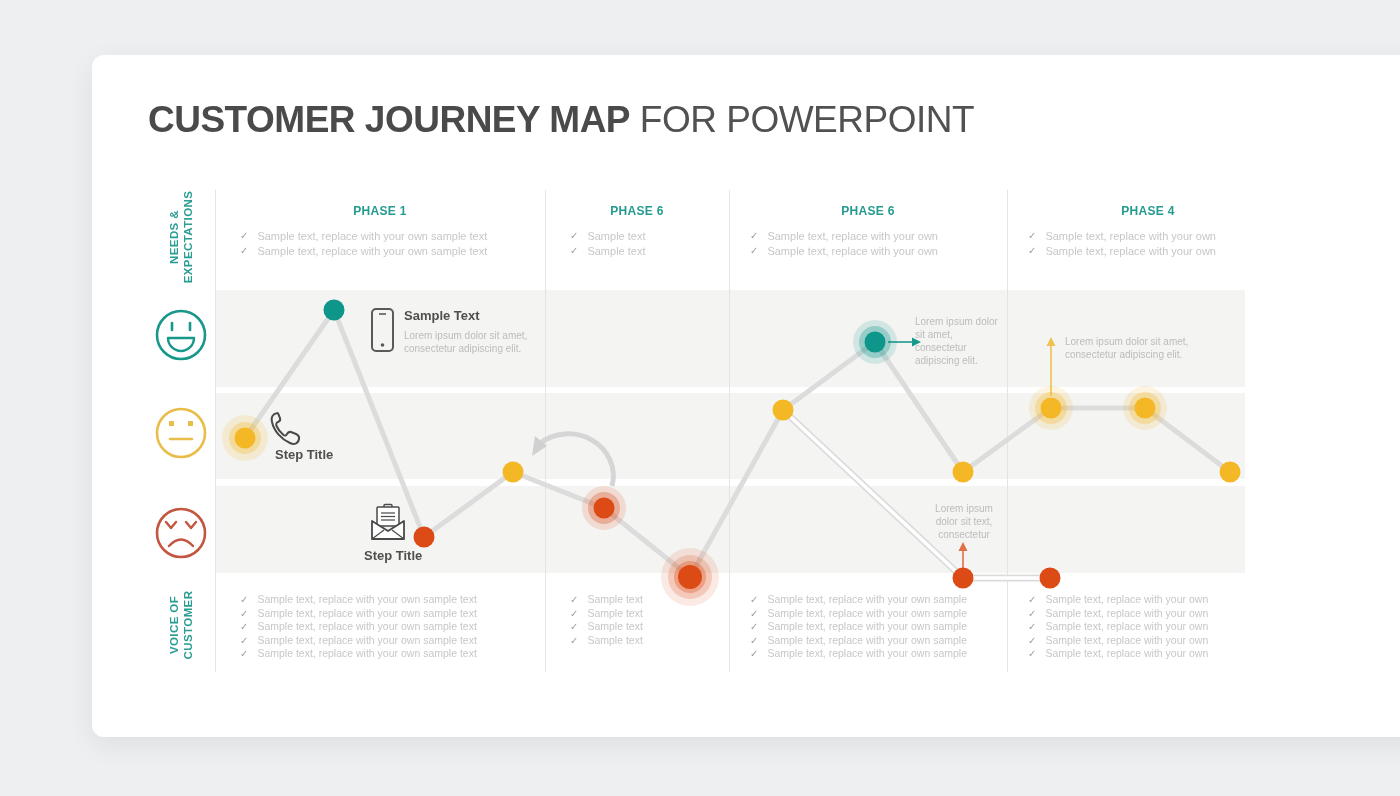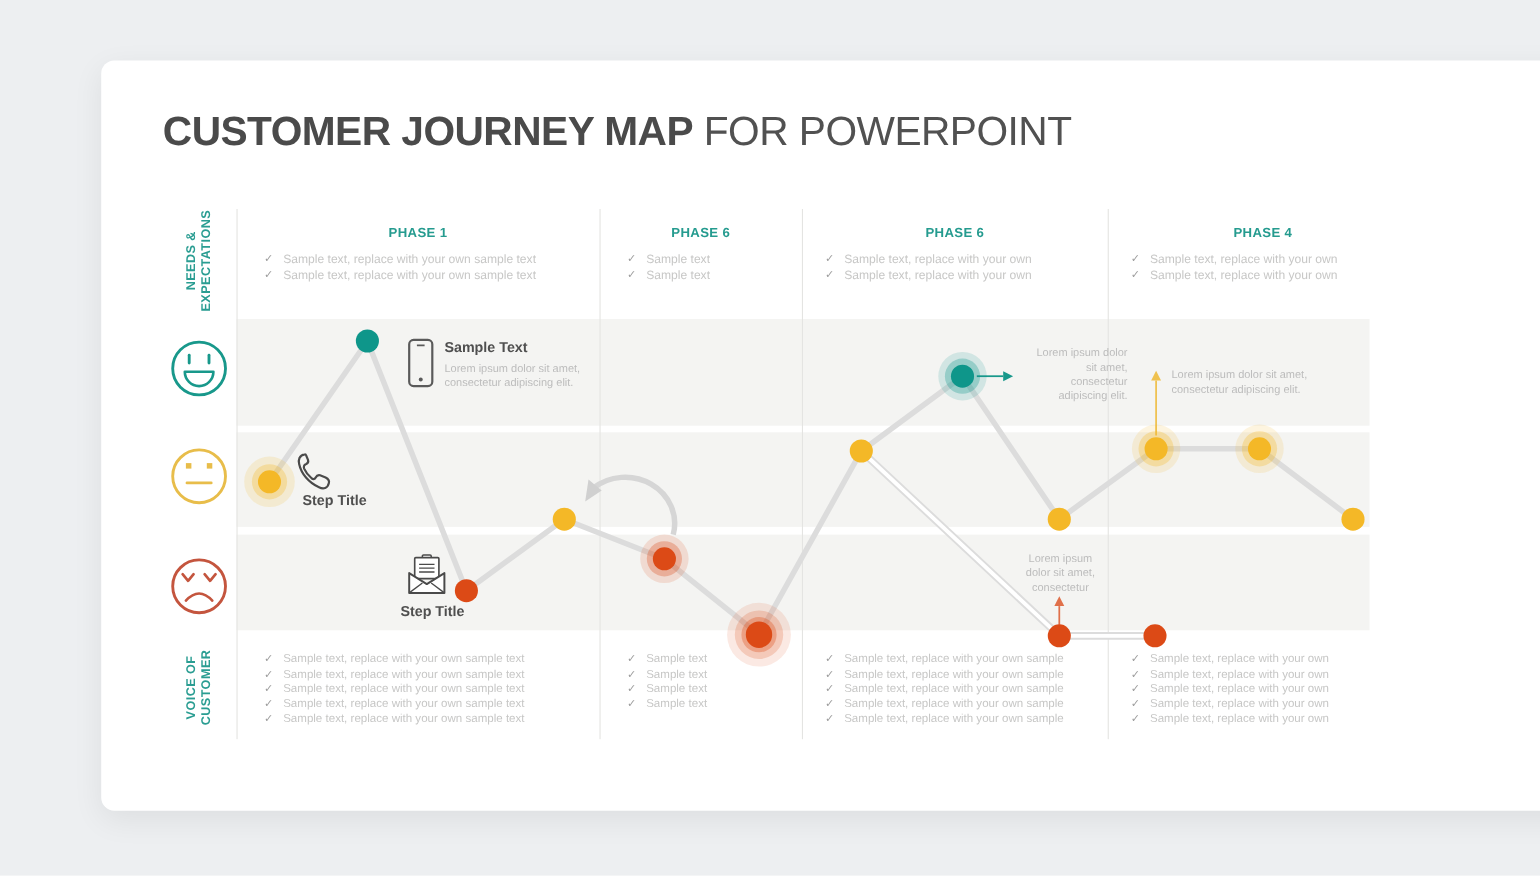--- a/index.html
+++ b/index.html
@@ -314,23 +314,23 @@
       <line x1="13" y1="10" x2="27" y2="10" stroke="#4a4a4a" stroke-width="1.2"></line>
       <line x1="13" y1="13.5" x2="27" y2="13.5" stroke="#4a4a4a" stroke-width="1.2"></line>
       <line x1="13" y1="17" x2="27" y2="17" stroke="#4a4a4a" stroke-width="1.2"></line>
       <polygon points="4,18 20,28 36,18 36,36 4,36" fill="#ffffff" stroke="#4a4a4a" stroke-width="1.8" stroke-linejoin="round"></polygon>
       <line x1="4" y1="36" x2="16" y2="27" stroke="#4a4a4a" stroke-width="1.2"></line>
       <line x1="36" y1="36" x2="24" y2="27" stroke="#4a4a4a" stroke-width="1.2"></line>
     </svg>
   </div>
   <div class="mini-title" style="left:272px;top:493px;">Step Title</div>
 
-  <div class="note" style="left:823px;top:260px;width:110px;text-align:right;">Lorem ipsum dolor
+  <div class="note" style="left:823px;top:260px;width:110px;">Lorem ipsum dolor
 sit amet,
 consectetur
 adipiscing elit.</div>
   <div class="note" style="left:826px;top:447px;width:92px;text-align:center;">Lorem ipsum
-dolor sit amet,
+dolor sit text,
 consectetur</div>
   <div class="note" style="left:973px;top:280px;width:160px;">Lorem ipsum dolor sit amet,
 consectetur adipiscing elit.</div>
 
 </div>
 
 </body></html>

